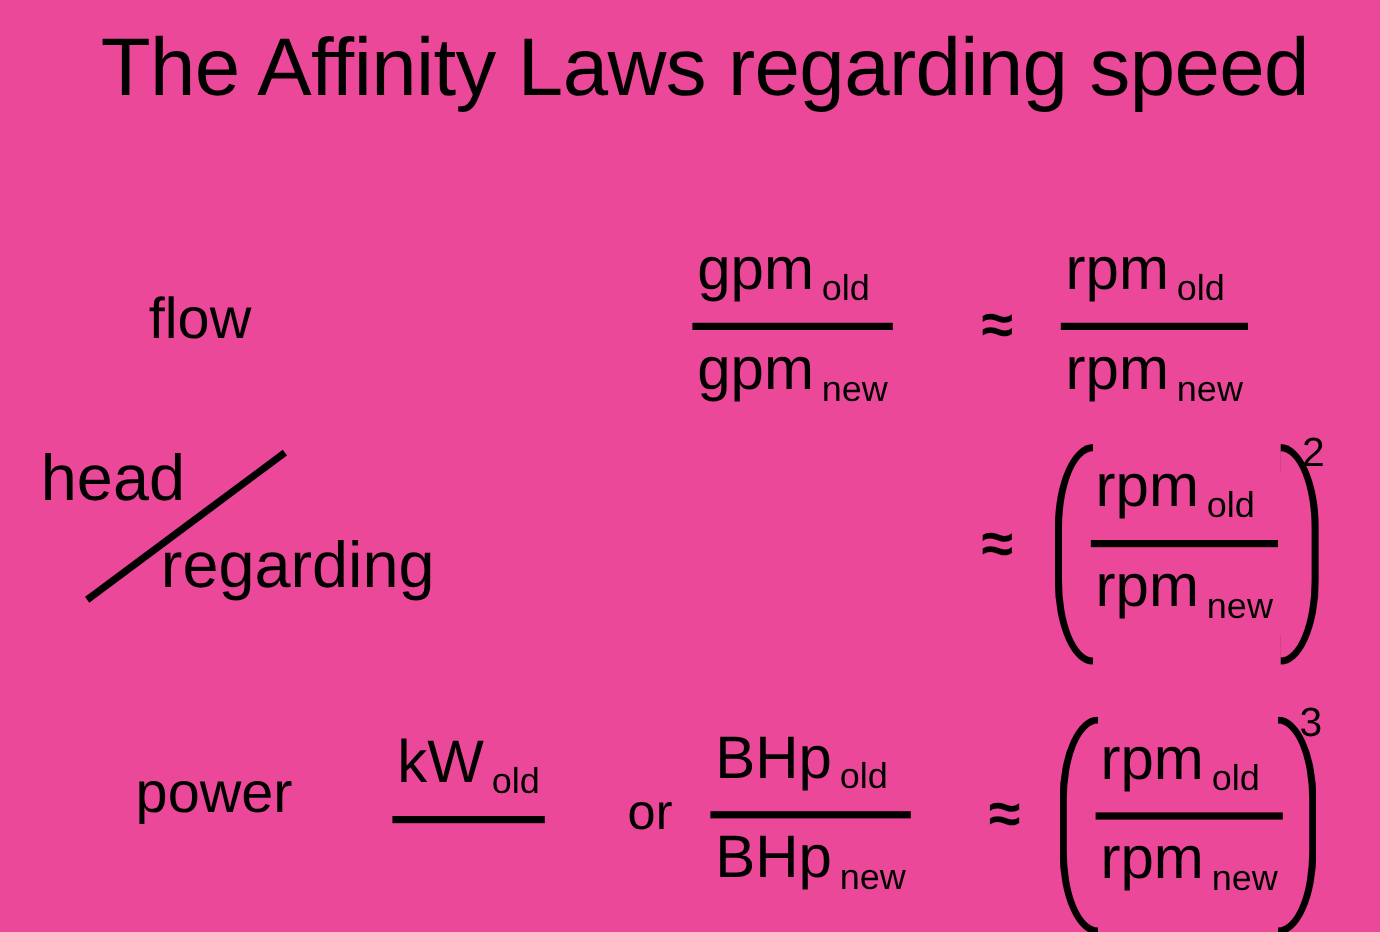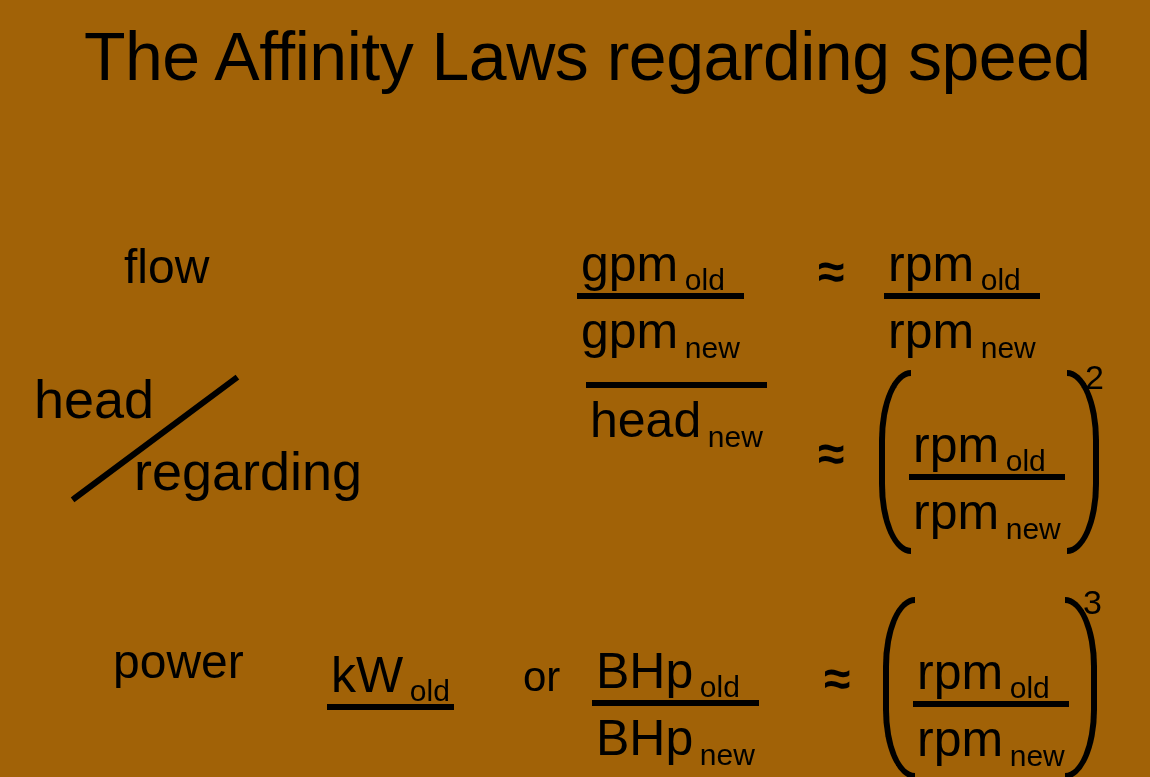--- a/index.html
+++ b/index.html
@@ -4,21 +4,21 @@
 <style>
   html, body {
     margin: 0;
     padding: 0;
     background: #ffffff;
   }
   #page {
     position: relative;
     width: 1150px;
     height: 777px;
-    background: #a16207;
+    background: #ec4899;
     font-family: "Liberation Sans", sans-serif;
     color: #000000;
     overflow: hidden;
   }
 
   
   #title {
     position: absolute;
     left: 84px;
     top: 22px;
@@ -79,21 +79,21 @@
     display: inline-block;
     text-align: left;
     font-size: 50px;
     line-height: 1.0;
   }
   .frac .num, .frac .den {
     white-space: nowrap;
     display: block;
     padding: 0 4px;
   }
-  .frac .num { padding-bottom: 4px; margin-top: 40px; }
+  .frac .num { padding-bottom: 20px; }
   .frac .bar {
     display: block;
     height: 6px;
     background: #000;
     width: 100%;
   }
   .frac .den { padding-top: 7px; }
   .sub {
     font-size: 0.60em;
     display: inline-block;
@@ -197,21 +197,20 @@
   <div id="label-headpressure">
     <div id="label-head">head</div>
     <div id="label-pressure">regarding</div>
     <svg id="label-slash" viewBox="0 0 340 140">
       <line x1="41" y1="126" x2="201" y2="7" stroke="#000000" stroke-width="6" stroke-linecap="square"></line>
     </svg>
   </div>
 
   <div class="frac" id="frac-head">
     <span class="bar"></span>
-    <span class="den"><span>head</span><span class="sub">new</span></span>
   </div>
 
   <div class="approx" id="approx2">≈</div>
 
   <div class="powgroup" id="pow2">
     <span class="paren left"></span>
     <span class="paren right"></span>
     <div class="frac inner">
       <span class="num"><span>rpm</span><span class="sub">old</span></span>
       <span class="bar"></span>

